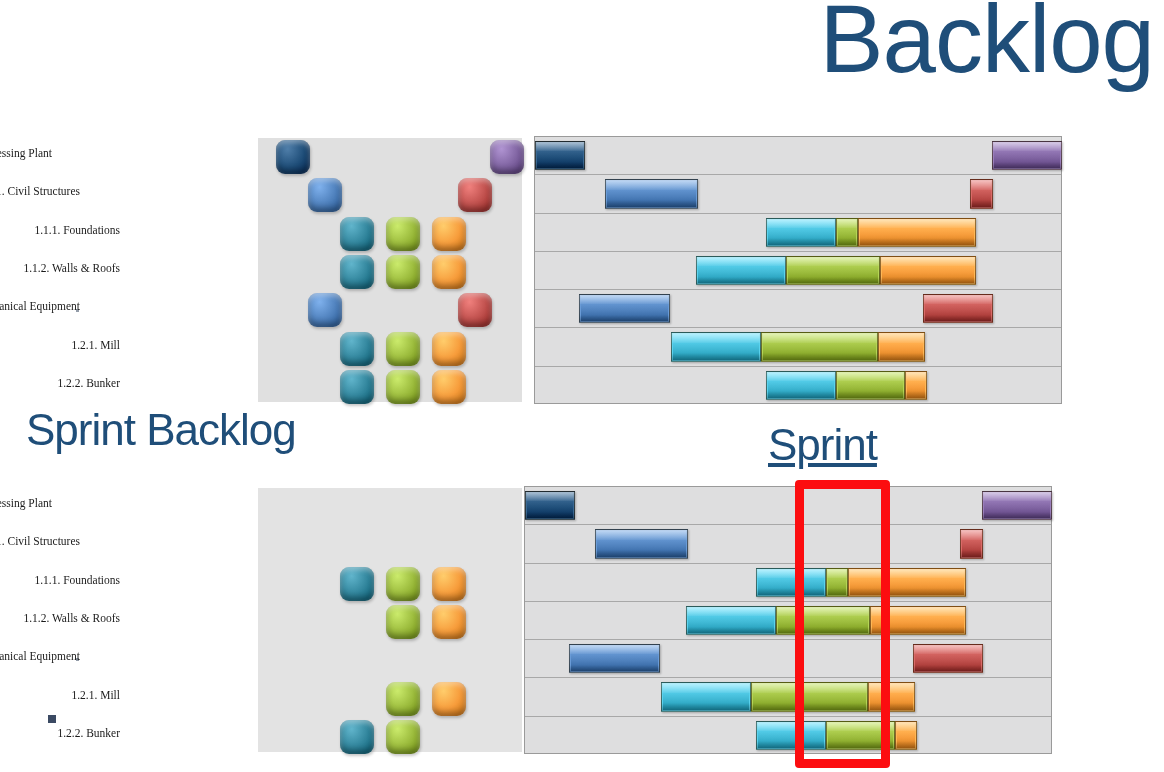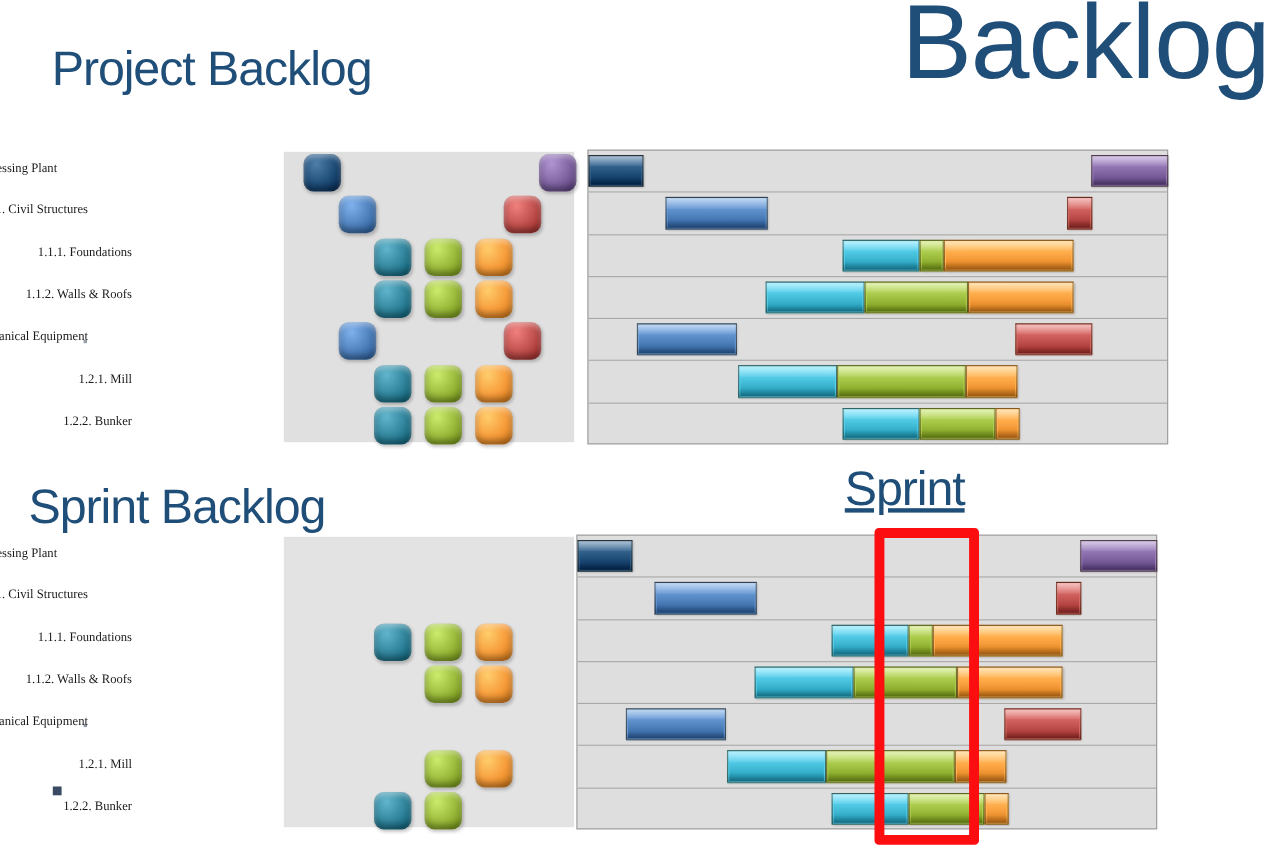--- a/index.html
+++ b/index.html
@@ -16,21 +16,21 @@
   .title-main{
     position:absolute;
     font-family:"Liberation Sans", sans-serif;
     color:#1f4e79;
     font-weight:400;
     white-space:nowrap;
     letter-spacing:-1px;
   }
   #title-backlog{ right:10px; top:-16px; font-size:96px; }
   #title-project-backlog{ left:47px; top:38px; font-size:44px; }
-  #title-sprint-backlog{ left:26px; top:436px; font-size:44px; }
+  #title-sprint-backlog{ left:26px; top:405px; font-size:44px; }
   #title-sprint{ left:768px; top:420px; font-size:44px;text-decoration:underline; }
 
   
   .bullet{position:absolute;background:#3b4a63;}
   #bullet-upper{left:76px;top:309px;width:3px;height:3px;opacity:.55;}
   #bullet-lower-a{left:76px;top:658px;width:3px;height:3px;opacity:.55;}
   #bullet-lower-b{left:48px;top:715px;width:8px;height:8px;opacity:1;}
 
   
   .board{position:absolute;}
@@ -99,21 +99,20 @@
     box-sizing:border-box;
     background:transparent;
   }
 </style>
 </head>
 <body>
 
 <div class="stage">
 
   <div class="title-main" id="title-backlog">Backlog</div>
-  <div class="title-main" id="title-project-backlog">Project Backlog</div>
   <div class="title-main" id="title-sprint-backlog">Sprint Backlog</div>
   <div class="title-main" id="title-sprint">Sprint</div>
 
   <div class="bullet" id="bullet-upper"></div>
   <div class="bullet" id="bullet-lower-a"></div>
   <div class="bullet" id="bullet-lower-b"></div>
 
   <div class="board" id="board-top" style="left:0;top:136px;width:1164px;height:268px;">
     <div class="label-col" id="labels-top">
         <div class="task-label" style="top: 11.1429px; right: 128px;">1. Processing Plant</div>

